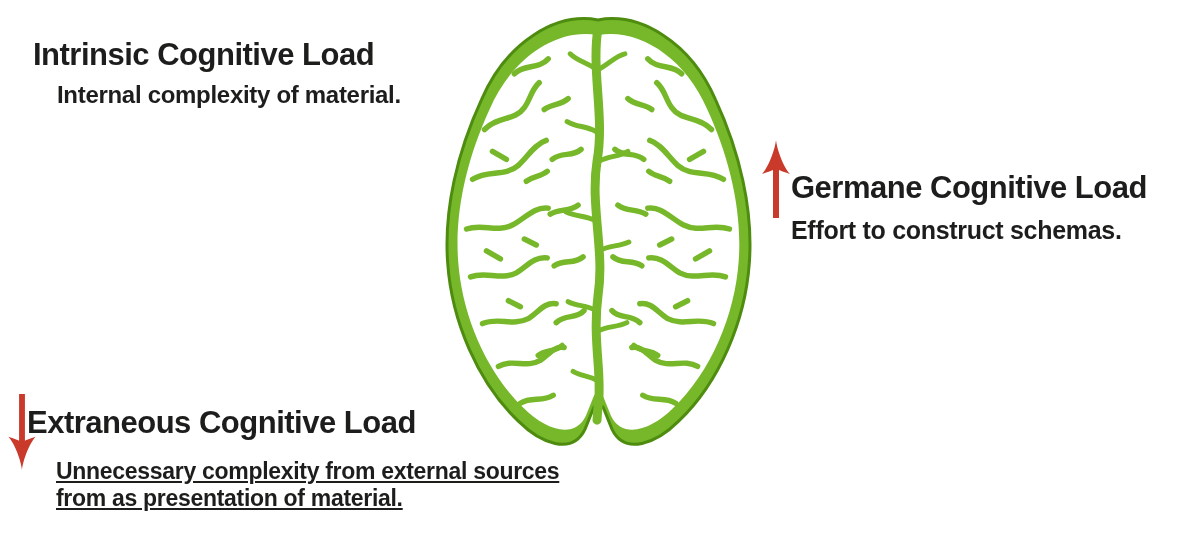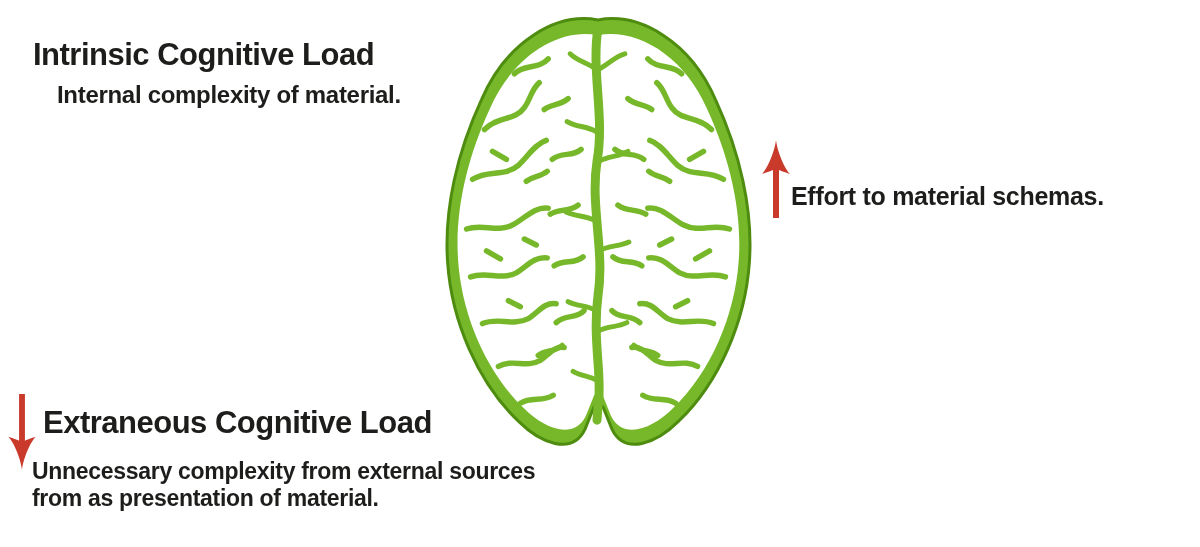--- a/index.html
+++ b/index.html
@@ -77,29 +77,30 @@
       <use href="#sulci" class="brain-stroke" stroke="#76b82a" transform="translate(344,0) scale(-1,1)"></use>
     </svg>
   </div>
 
   <div class="abs" style="left:760px;top:140px;">
     <svg width="32" height="80" viewBox="0 0 32 80">
       <path class="arrow-fill" fill="#c93a2b" d="M16,0 C17,10 24,28 30,34 C24,32 20,30.5 19,30 L19,78 L13,78 L13,30 C12,30.5 8,32 2,34 C8,28 15,10 16,0 Z"></path>
     </svg>
   </div>
   <div class="abs germane" style="left:791px;top:171px;">
-    <div class="desc">Effort to material schemas.</div>
+    <div class="heading">Germane Cognitive Load</div>
+    <div class="desc">Effort to construct schemas.</div>
   </div>
 
   <div class="abs" style="left:6px;top:392px;">
     <svg width="32" height="78" viewBox="0 0 32 80">
       <path class="arrow-fill" fill="#c93a2b" d="M16,80 C15,70 8,52 2,46 C8,48 12,49.5 13,50 L13,2 L19,2 L19,50 C20,49.5 24,48 30,46 C24,52 17,70 16,80 Z"></path>
     </svg>
   </div>
-  <div class="abs" style="left:43px;top:406px;">
+  <div class="abs" style="left:27px;top:406px;">
     <div class="heading">Extraneous Cognitive Load</div>
   </div>
-  <div class="abs" style="left:32px;top:458px;">
+  <div class="abs" style="left:56px;top:458px;text-decoration:underline;">
     <div class="desc small">Unnecessary complexity from external sources</div>
     <div class="desc small">from as presentation of material.</div>
   </div>
 
 </div>
 
 </body></html>

